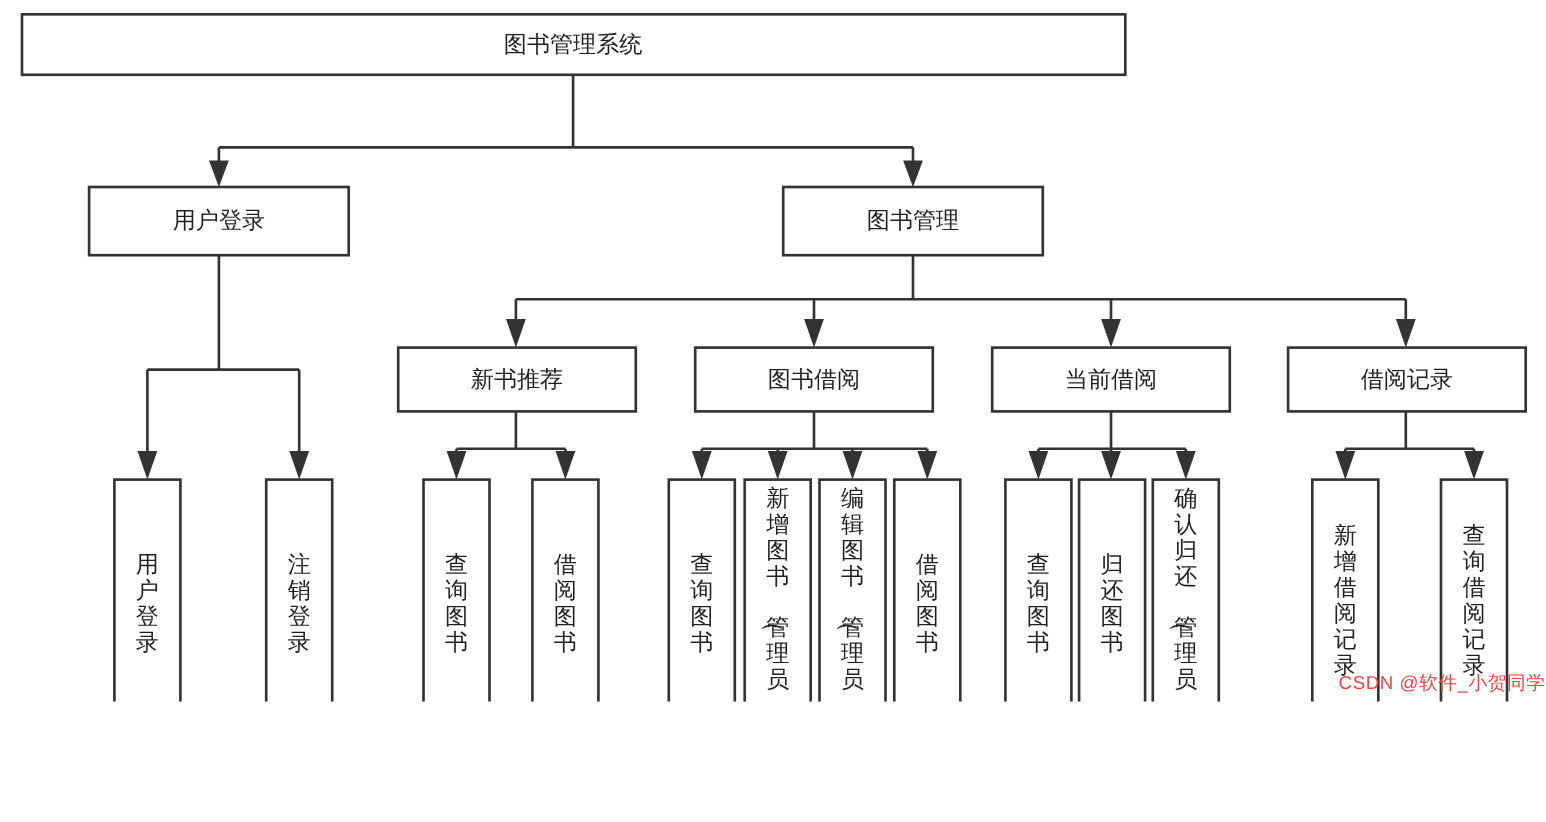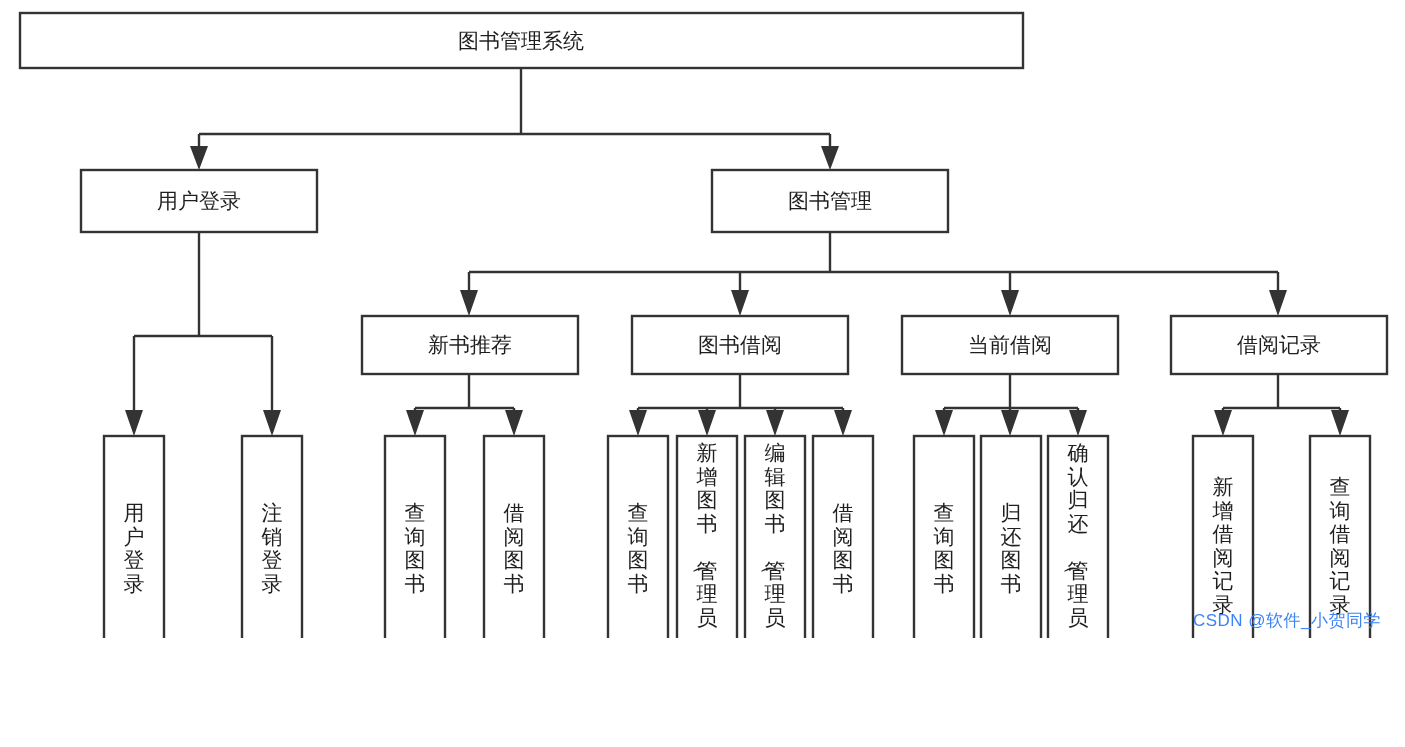--- a/index.html
+++ b/index.html
@@ -49,25 +49,25 @@
     dominant-baseline: middle;
   }
   .node-label-vertical {
     font-family: "Liberation Sans", "DejaVu Sans", sans-serif;
     fill: #1f1f1f;
     font-size: 21px;
     text-anchor: middle;
   }
   .watermark {
     position: absolute;
-    right: 24px;
+    right: 0;
     bottom: 6px;
     font-family: "Liberation Sans", "DejaVu Sans", sans-serif;
     font-size: 17px;
-    color: #3b82f6;
+    color: #ef4444;
     letter-spacing: 0.5px;
     white-space: nowrap;
     user-select: none;
   }
 </style>
 </head>
 <body>
 
 <div id="diagram-root">
 

